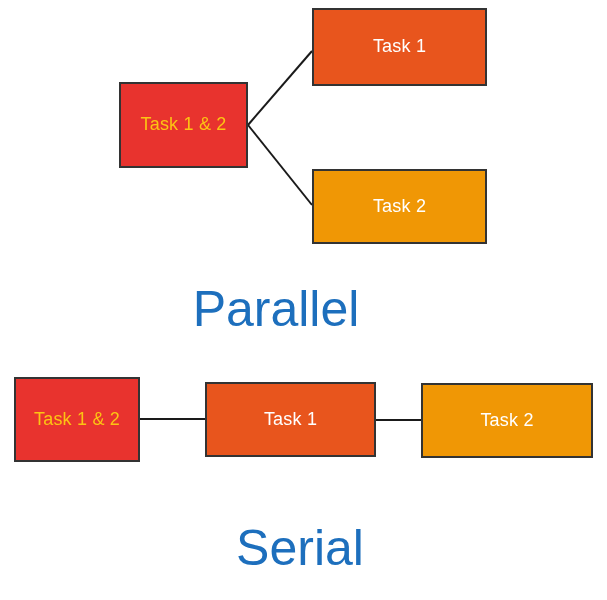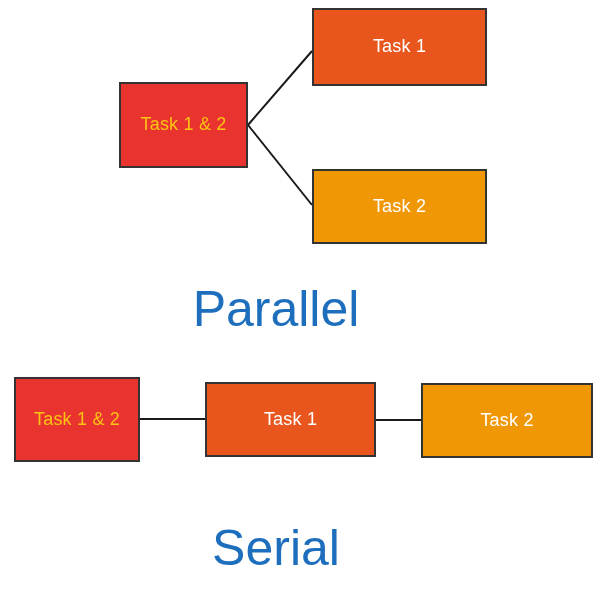--- a/index.html
+++ b/index.html
@@ -50,21 +50,21 @@
   
   #p-combined { left: 119px; top: 82px;  width: 129px; height: 86px; }
   #p-task1    { left: 312px; top: 8px;   width: 175px; height: 78px; }
   #p-task2    { left: 312px; top: 169px; width: 175px; height: 75px; }
   #parallel-label { top: 283px; }
 
   
   #s-combined { left: 14px;  top: 377px; width: 126px; height: 85px; }
   #s-task1    { left: 205px; top: 382px; width: 171px; height: 75px; }
   #s-task2    { left: 421px; top: 383px; width: 172px; height: 75px; }
-  #serial-label { top: 522px; }
+  #serial-label { top: 522px; padding-left: 24px; }
 </style>
 </head>
 <body>
 
 <div id="canvas">
 
   <svg id="connectors">
     <line x1="248" y1="125" x2="312" y2="51" stroke-width="2" style="stroke: rgb(26, 26, 26);"></line>
     <line x1="248" y1="125" x2="312" y2="205" stroke-width="2" style="stroke: rgb(26, 26, 26);"></line>
     <line x1="140" y1="419" x2="205" y2="419" stroke-width="2" style="stroke: rgb(26, 26, 26);"></line>

